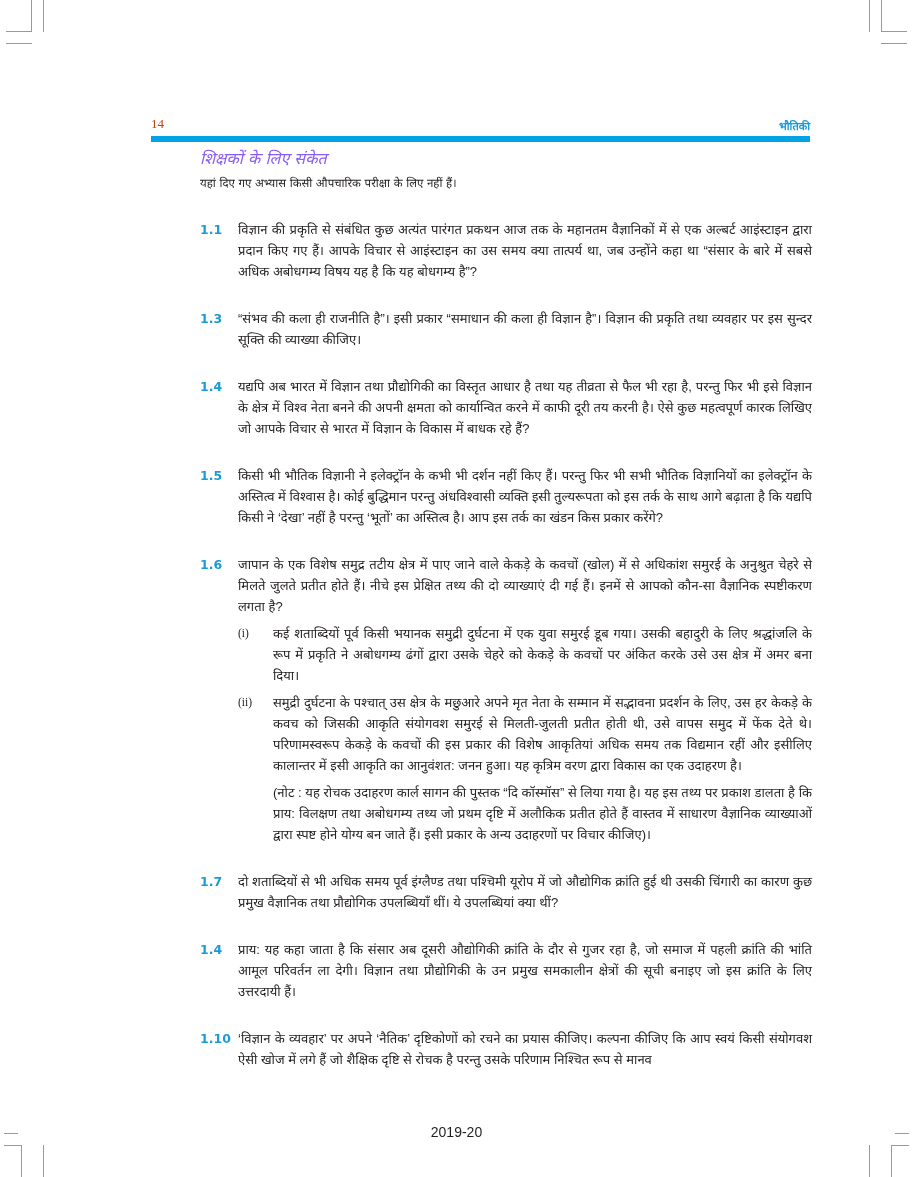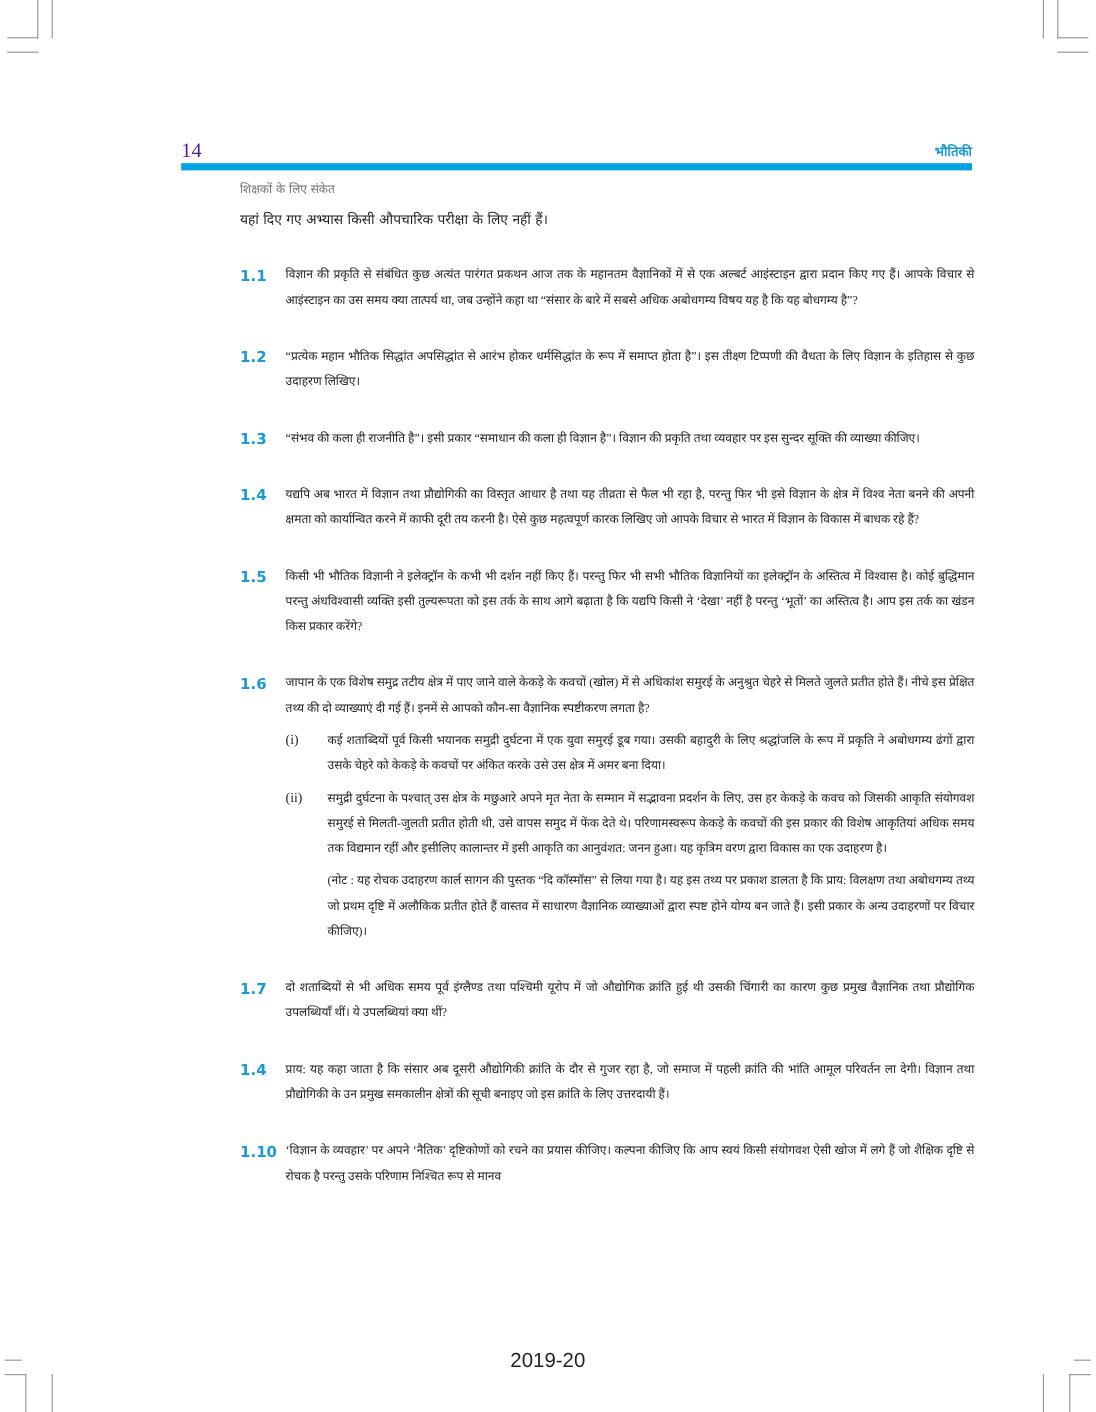--- a/index.html
+++ b/index.html
@@ -2,53 +2,53 @@
 <html><head>
   <meta charset="utf-8">
   <style>
     html, body { margin: 0; padding: 0; }
     body {
       width: 913px; height: 1177px; position: relative; background: #ffffff;
       font-family: "DejaVu Serif", serif; color: #231f20; overflow: hidden;
     }
     .crop { position: absolute; background: #9a9a9a; }
     .page-num {
-      position: absolute; left: 151px; top: 116px; font-size: 17px; color: #4c1d95;
+      position: absolute; left: 151px; top: 116px; font-size: 13px; color: #c2410c;
       font-family: "Liberation Serif", serif;
     }
     .running-head {
       position: absolute; right: 103px; top: 118px; font-size: 11px; font-weight: bold;
       color: #1a9bd7; font-family: "DejaVu Sans", sans-serif; margin-left: 36px;
     }
     .blue-bar {
       position: absolute; left: 151px; top: 136px; width: 659px; height: 6px; background: #00a4e4;
     }
     .content { position: absolute; left: 200px; top: 150px; width: 612px; }
     .heading {
-      color: #737373; font-size: 10px; margin: 0 0 5px 0;
+      font-style: italic; color: #8b5cf6; font-size: 16px; margin: 0 0 5px 0;
       font-family: "DejaVu Sans", sans-serif; line-height: 18px;
     }
     .intro { font-size: 11.5px; line-height: 20px; margin: 0 0 8px 0; font-family: "DejaVu Sans", sans-serif; }
     .q { position: relative; padding-left: 38px; margin-bottom: 8px; margin-top: 26px; }
     .q-num {
       position: absolute; left: 0; top: 0; color: #1a9bd7; font-weight: bold;
       font-size: 12.5px; font-family: "DejaVu Sans", sans-serif; line-height: 21px;
     }
     .q-text {
-      font-size: 10px; line-height: 21px; text-align: justify; font-family: Liberation Serif, serif;
+      font-size: 13px; line-height: 21px; text-align: justify; font-family: Liberation Sans, sans-serif;
     }
     .sub { position: relative; padding-left: 35px; margin-top: 6px; }
     .sub-num {
       position: absolute; left: 0; top: 0; font-size: 11.5px; line-height: 21px;
       font-family: "Liberation Serif", serif;
     }
     .note { margin-top: 6px; }
     .footer {
       position: absolute; left: 0; width: 913px; top: 1124px; text-align: center;
-      font-size: 17px; font-family: "Liberation Sans", sans-serif; color: #231f20;
+      font-size: 14px; font-family: "Liberation Sans", sans-serif; color: #231f20;
     }
   </style>
 </head>
 <body>
 
 <div class="crop" style="left:31px;top:0;width:1px;height:32px;"></div>
 <div class="crop" style="left:43px;top:0;width:1px;height:32px;"></div>
 <div class="crop" style="left:6px;top:31px;width:26px;height:1px;"></div>
 <div class="crop" style="left:6px;top:43px;width:26px;height:1px;"></div>
 <div class="crop" style="left:869px;top:0;width:1px;height:32px;"></div>
@@ -68,24 +68,20 @@
 <div class="running-head">भौतिकी</div>
 <div class="blue-bar"></div>
 
 <div class="content">
   <div class="heading">शिक्षकों के लिए संकेत</div>
   <div class="intro">यहां दिए गए अभ्यास किसी औपचारिक परीक्षा के लिए नहीं हैं।</div>
 
   <div class="q">
     <span class="q-num">1.1</span>
     <div class="q-text">विज्ञान की प्रकृति से संबंधित कुछ अत्यंत पारंगत प्रकथन आज तक के महानतम वैज्ञानिकों में से एक अल्बर्ट आइंस्टाइन द्वारा प्रदान किए गए हैं। आपके विचार से आइंस्टाइन का उस समय क्या तात्पर्य था, जब उन्होंने कहा था “संसार के बारे में सबसे अधिक अबोधगम्य विषय यह है कि यह बोधगम्य है”?</div>
-  </div>
-  <div class="q">
-    <span class="q-num">1.2</span>
-    <div class="q-text">“प्रत्येक महान भौतिक सिद्धांत अपसिद्धांत से आरंभ होकर धर्मसिद्धांत के रूप में समाप्त होता है”। इस तीक्ष्ण टिप्पणी की वैधता के लिए विज्ञान के इतिहास से कुछ उदाहरण लिखिए।</div>
   </div>
   <div class="q">
     <span class="q-num">1.3</span>
     <div class="q-text">“संभव की कला ही राजनीति है”। इसी प्रकार “समाधान की कला ही विज्ञान है”। विज्ञान की प्रकृति तथा व्यवहार पर इस सुन्दर सूक्ति की व्याख्या कीजिए।</div>
   </div>
   <div class="q">
     <span class="q-num">1.4</span>
     <div class="q-text">यद्यपि अब भारत में विज्ञान तथा प्रौद्योगिकी का विस्तृत आधार है तथा यह तीव्रता से फैल भी रहा है, परन्तु फिर भी इसे विज्ञान के क्षेत्र में विश्व नेता बनने की अपनी क्षमता को कार्यान्वित करने में काफी दूरी तय करनी है। ऐसे कुछ महत्वपूर्ण कारक लिखिए जो आपके विचार से भारत में विज्ञान के विकास में बाधक रहे हैं?</div>
   </div>
   <div class="q">

